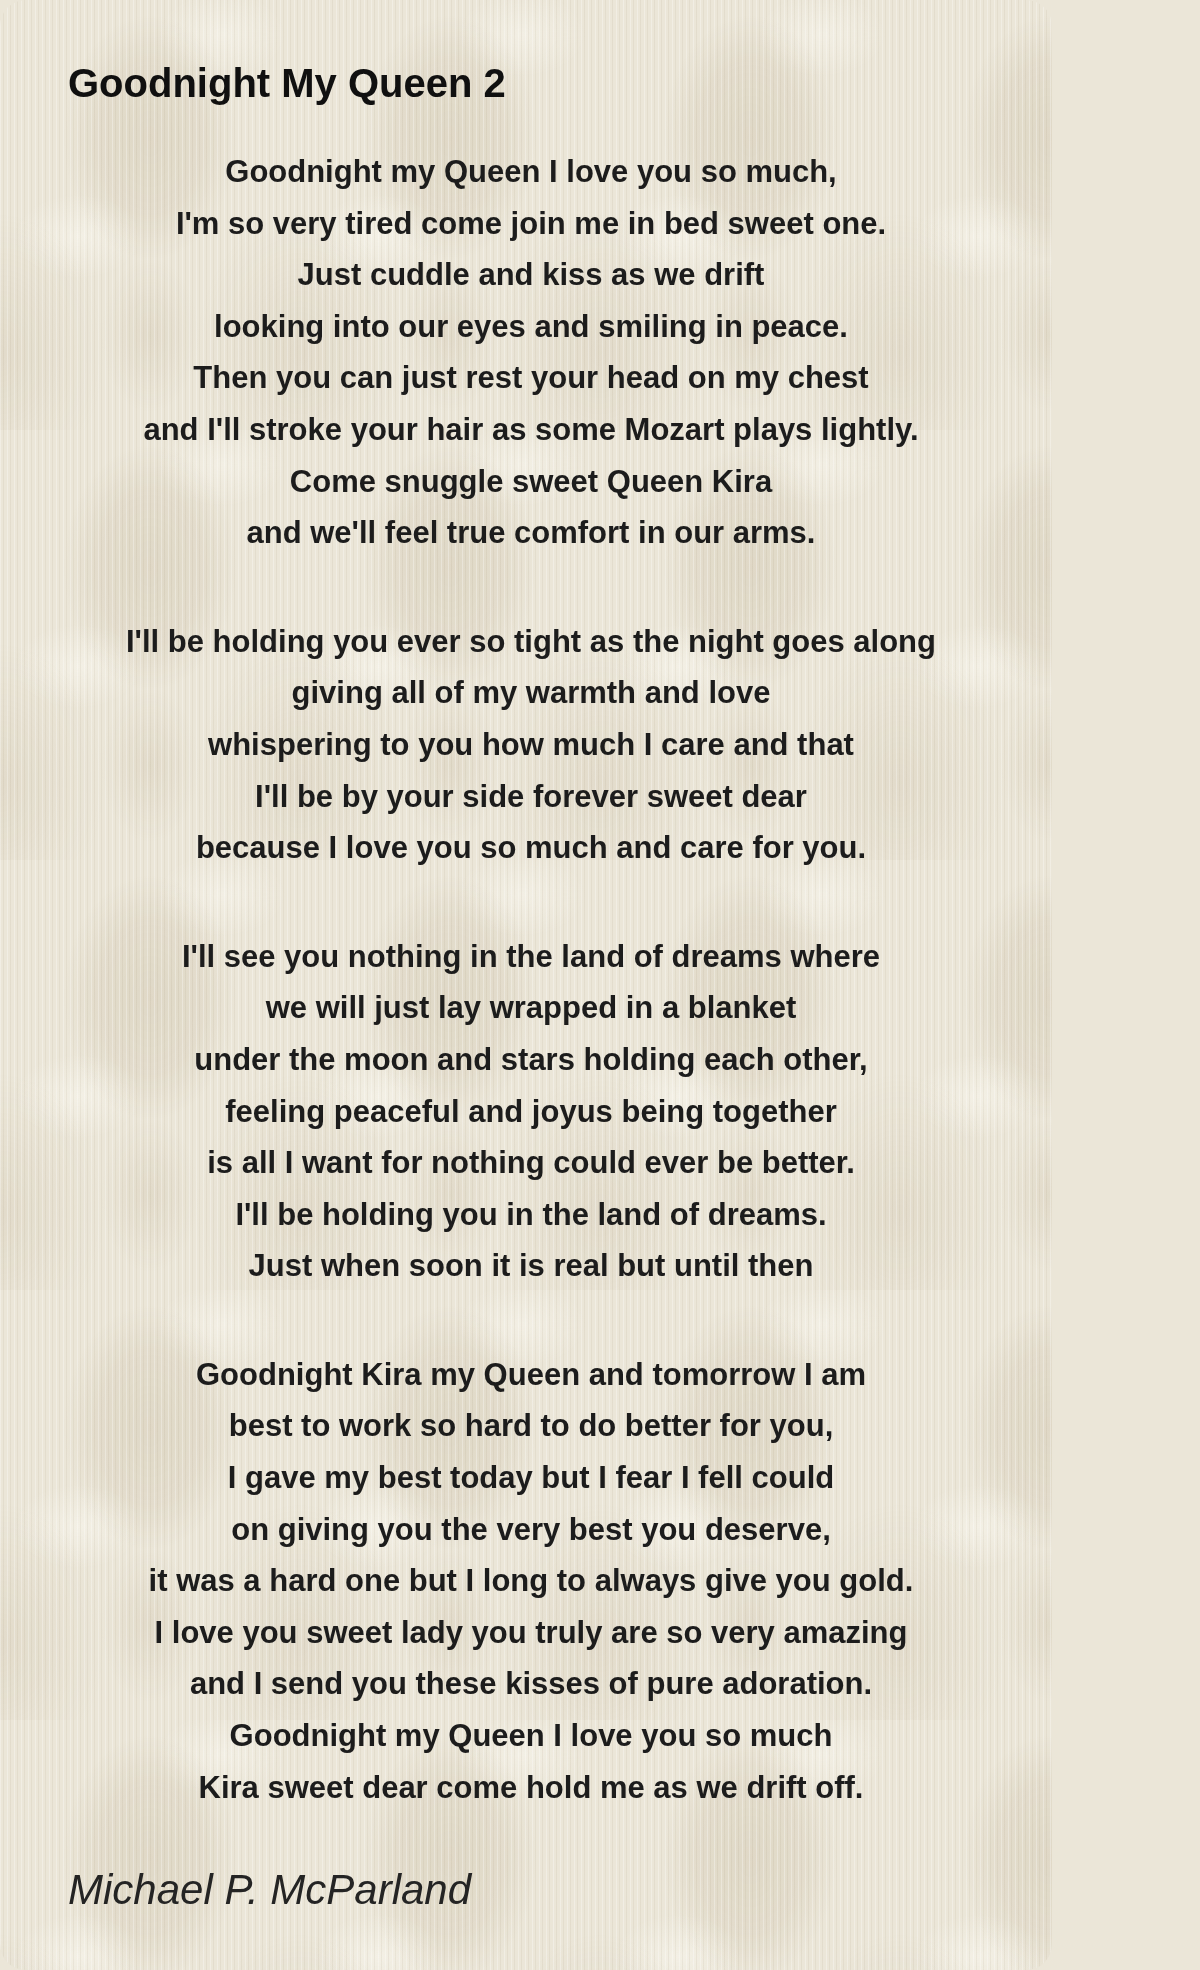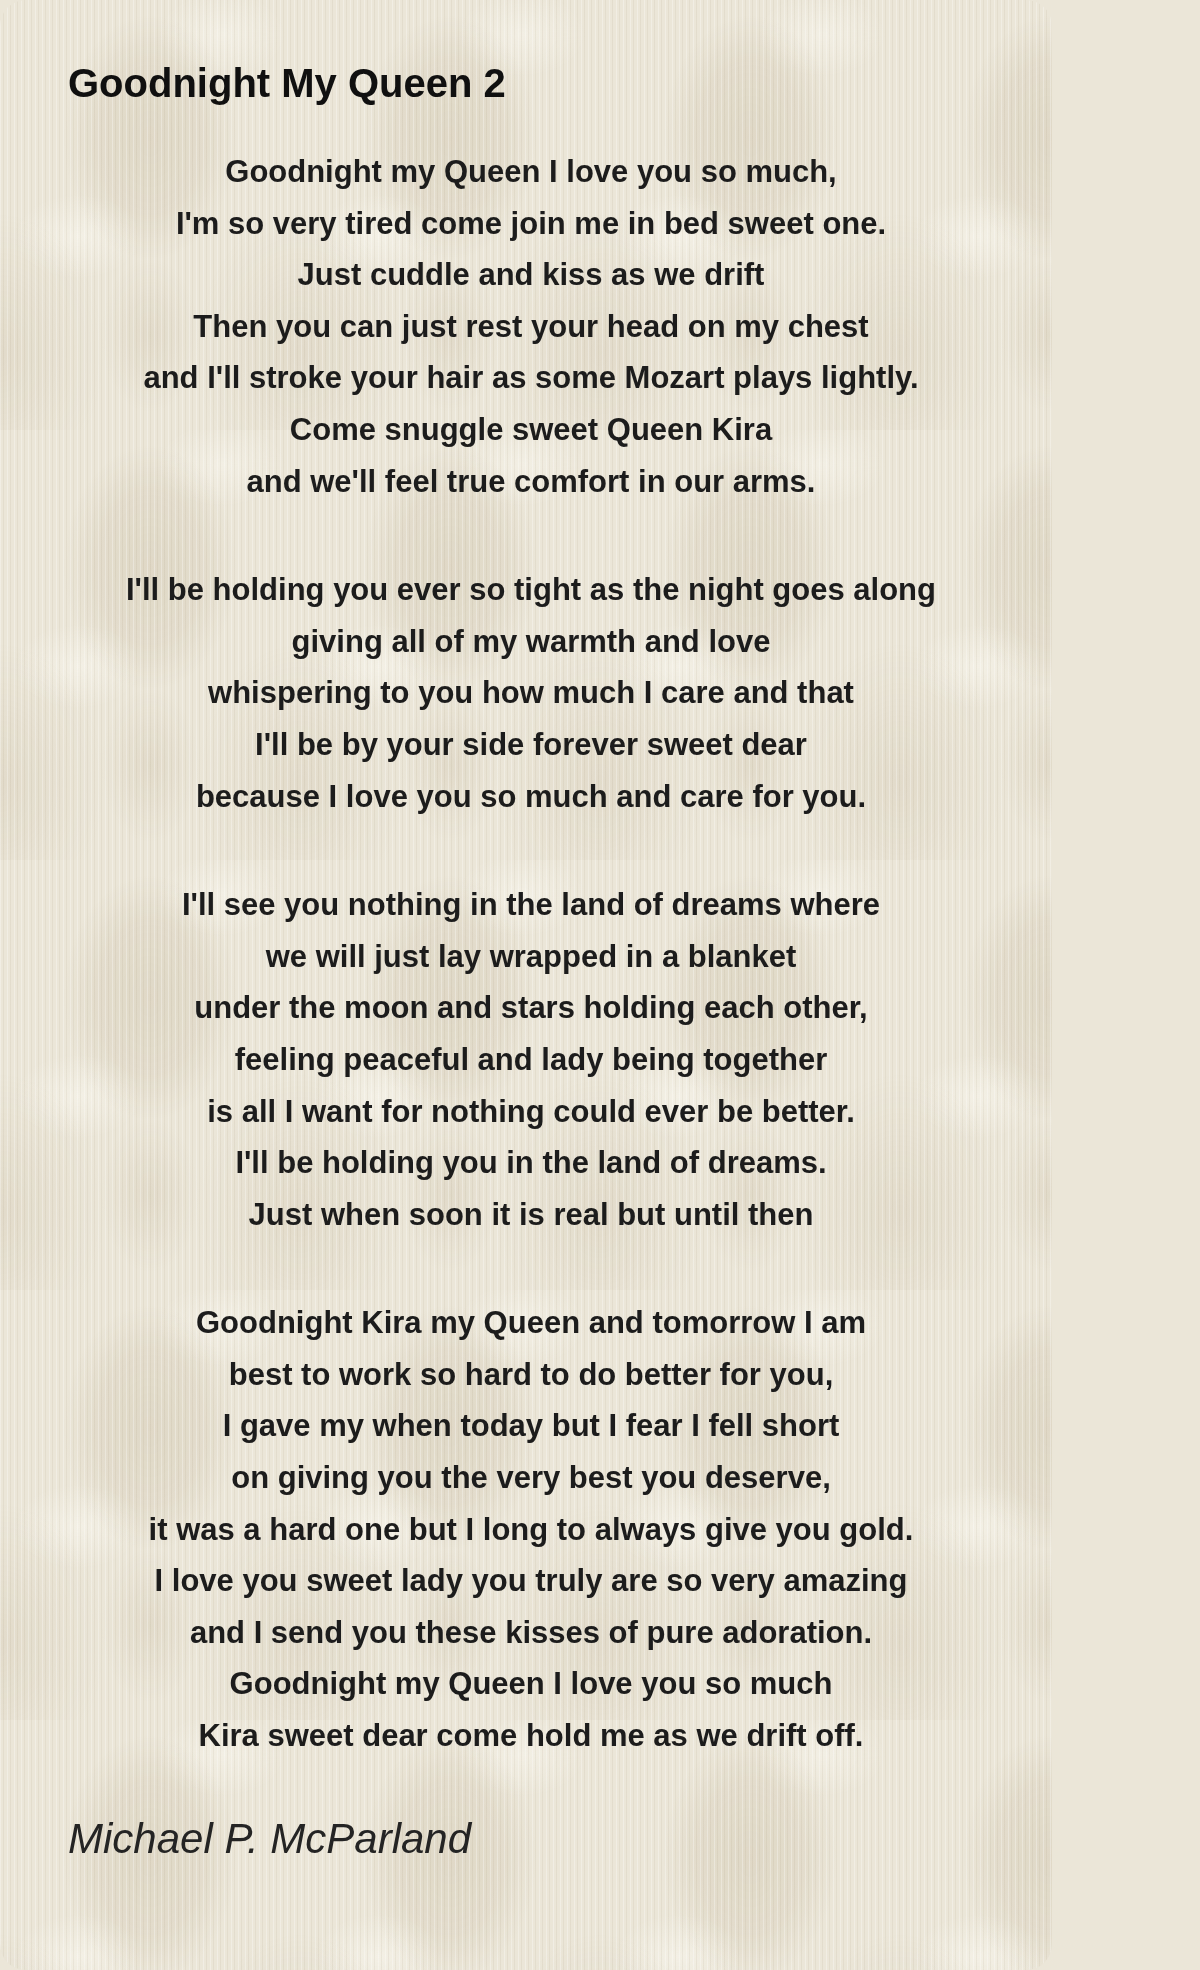--- a/index.html
+++ b/index.html
@@ -83,45 +83,46 @@
 <body>
 
 <div class="page">
   <h1 class="page-title">Goodnight My Queen 2</h1>
 
   <div class="poem-body">
       <div class="stanza">
         <div class="line">Goodnight my Queen I love you so much,</div>
         <div class="line">I'm so very tired come join me in bed sweet one.</div>
         <div class="line">Just cuddle and kiss as we drift</div>
+        <div class="line">looking into our eyes and smiling in peace.</div>
         <div class="line">Then you can just rest your head on my chest</div>
         <div class="line">and I'll stroke your hair as some Mozart plays lightly.</div>
         <div class="line">Come snuggle sweet Queen Kira</div>
         <div class="line">and we'll feel true comfort in our arms.</div>
       </div>
       <div class="stanza">
         <div class="line">I'll be holding you ever so tight as the night goes along</div>
         <div class="line">giving all of my warmth and love</div>
         <div class="line">whispering to you how much I care and that</div>
         <div class="line">I'll be by your side forever sweet dear</div>
         <div class="line">because I love you so much and care for you.</div>
       </div>
       <div class="stanza">
         <div class="line">I'll see you nothing in the land of dreams where</div>
         <div class="line">we will just lay wrapped in a blanket</div>
         <div class="line">under the moon and stars holding each other,</div>
-        <div class="line">feeling peaceful and lady being together</div>
+        <div class="line">feeling peaceful and joyus being together</div>
         <div class="line">is all I want for nothing could ever be better.</div>
         <div class="line">I'll be holding you in the land of dreams.</div>
         <div class="line">Just when soon it is real but until then</div>
       </div>
       <div class="stanza">
         <div class="line">Goodnight Kira my Queen and tomorrow I am</div>
         <div class="line">best to work so hard to do better for you,</div>
-        <div class="line">I gave my when today but I fear I fell short</div>
+        <div class="line">I gave my best today but I fear I fell could</div>
         <div class="line">on giving you the very best you deserve,</div>
         <div class="line">it was a hard one but I long to always give you gold.</div>
         <div class="line">I love you sweet lady you truly are so very amazing</div>
         <div class="line">and I send you these kisses of pure adoration.</div>
         <div class="line">Goodnight my Queen I love you so much</div>
         <div class="line">Kira sweet dear come hold me as we drift off.</div>
       </div>
     </div>
 
   <div class="author">Michael P. McParland</div>

